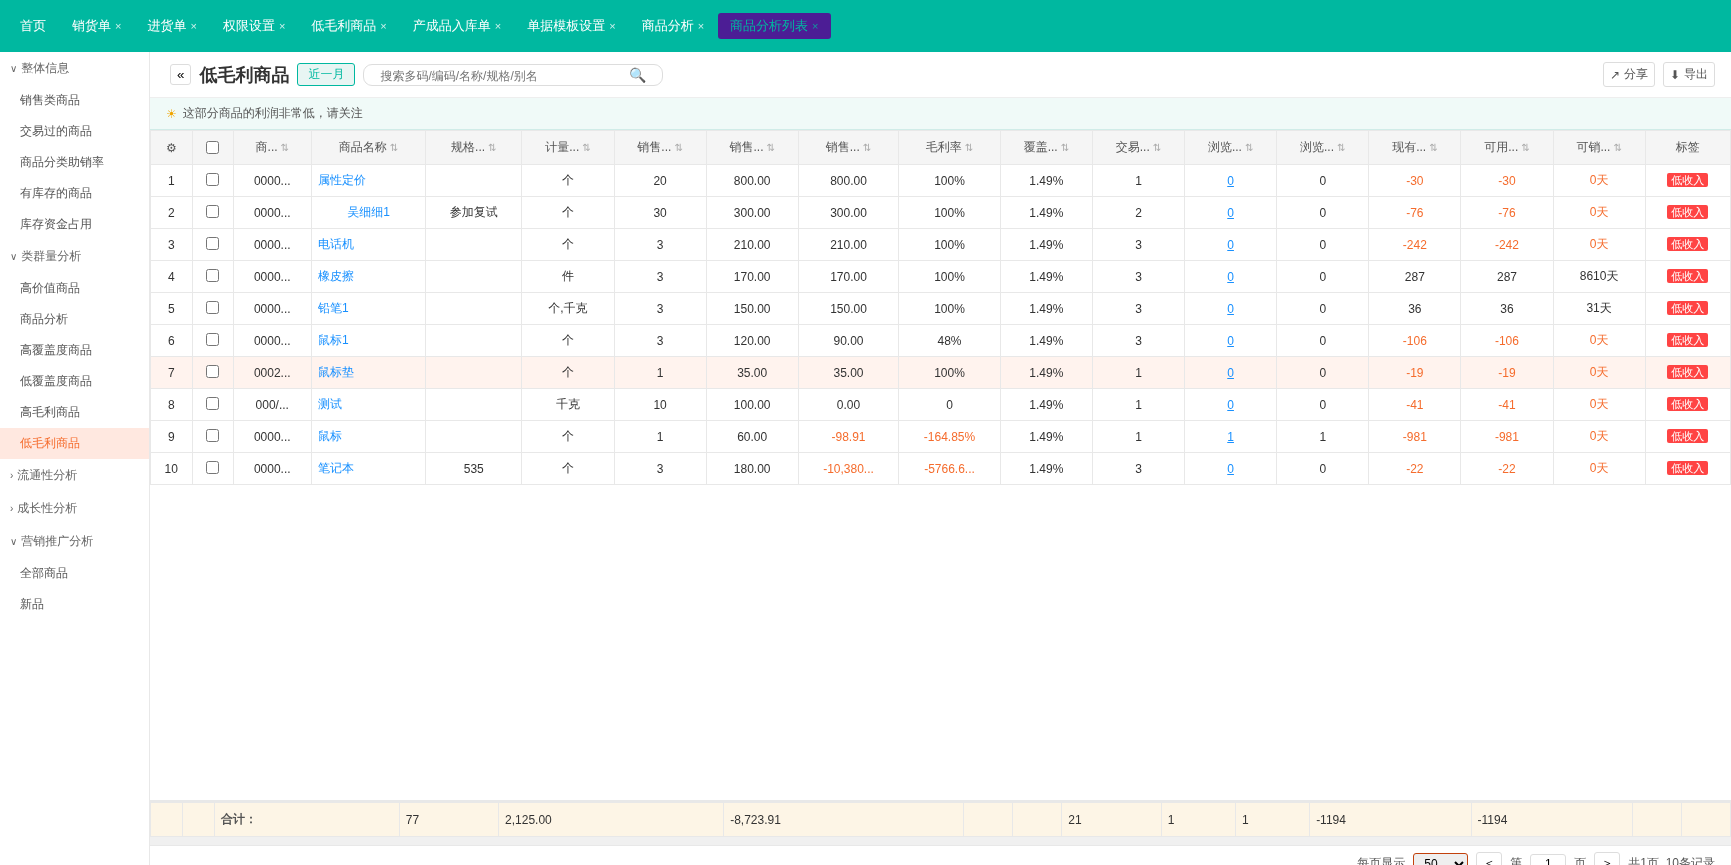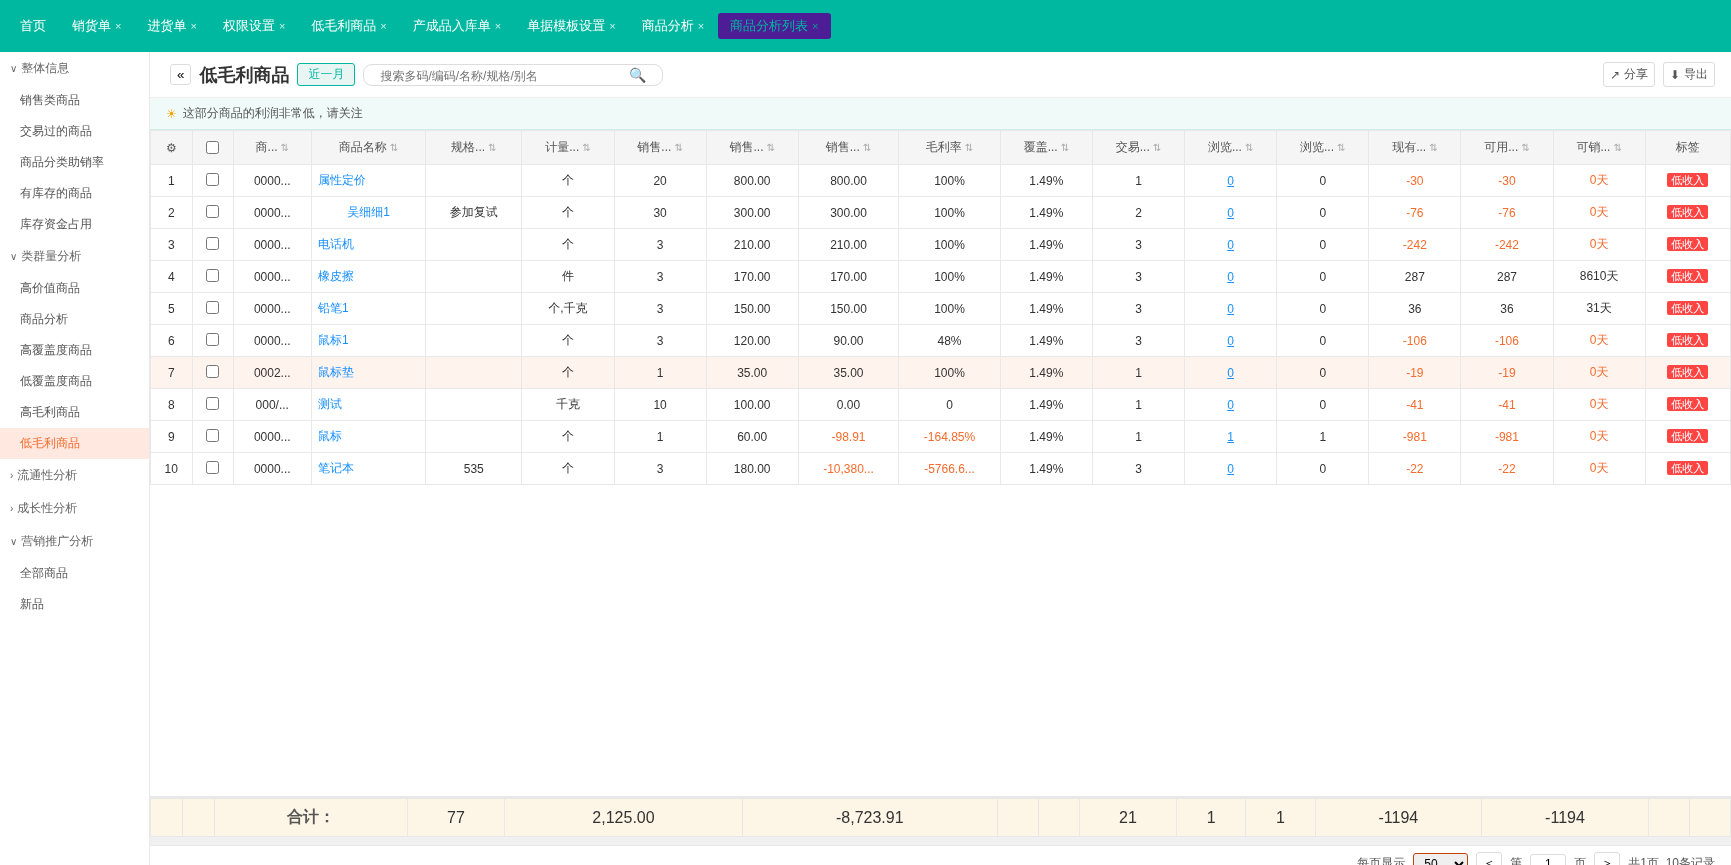--- a/index.html
+++ b/index.html
@@ -193,22 +193,22 @@
       border-top: 2px solid #e8e8e8;
       background: #fdf5e6;
       flex-shrink: 0;
     }
     .table-footer table {
       width: 100%;
     }
     .table-footer td {
       border: 1px solid #e8e8e8;
       padding: 8px 6px;
-      text-align: center;
-      font-size: 16px;
+      text-align: left;
+      font-size: 12px;
       background: #fdf5e6;
     }
     .footer-label {
       font-weight: bold;
       color: #555;
       text-align: left;
       padding-left: 12px;
     }
 
     

